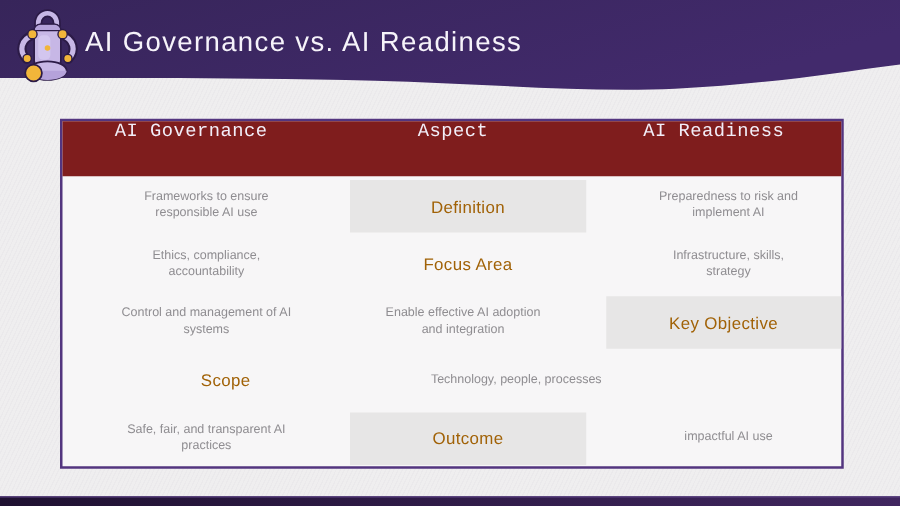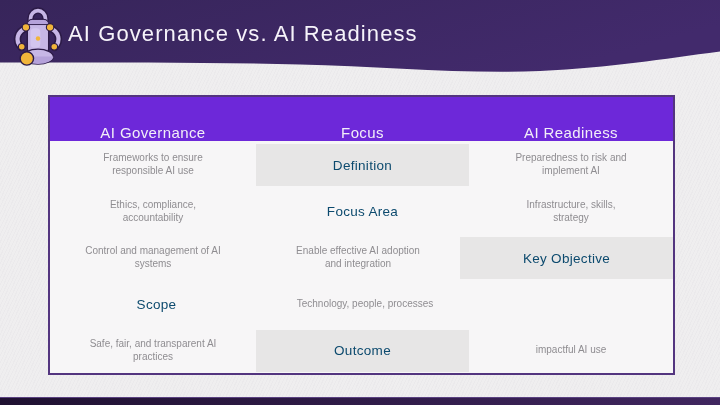--- a/index.html
+++ b/index.html
@@ -22,44 +22,44 @@
     font-size:22px; font-weight:500; letter-spacing:1.1px;
     color:#f6f3fa; white-space:nowrap;
   }
   .lantern-svg { position:absolute; left:12px; top:7px; }
 
   
   .card {
     position:absolute; left:48px; top:95px; width:627px; height:280px;
     background:#f7f6f7; border:2px solid #53357f;
   }
-  .thead { display:flex; height:44px; background:#6d28d9; align-items:flex-end; }
+  .thead { display:flex; height:44px; background:#7f1d1d; align-items:flex-start;font-family:Liberation Mono, monospace; }
   .th {
     text-align:center; color:#f2eef8; font-size:15px;
     letter-spacing:0.4px; font-weight:500;
   }
   .col-gov   { width:206px; }
   .col-aspect{ width:213px; }
   .col-ready { width:204px; }
 
   .tbody { display:flex; flex-direction:column; height:232px; }
   .trow  { flex:1 1 0; display:flex; }
 
   .cell {
     display:flex; flex-direction:column;
-    justify-content:center; align-items:center; text-align:center;
+    justify-content:center; align-items:center; text-align:center;margin-left:24px;
   }
   .side-cell { font-size:10px; line-height:13px; color:#8f8d91; }
   .side-line { display:block; }
 
   .aspect-cell { justify-content:stretch; }
   .aspect-box {
     width:100%; height:calc(100% - 4px); margin:3px 0 1px;
     display:flex; align-items:center; justify-content:center;
-    font-size:13.5px; font-weight:500; letter-spacing:0.3px; color:#0c4a6e;
+    font-size:13.5px; font-weight:500; letter-spacing:0.3px; color:#a16207;
   }
   .trow:nth-child(odd) .aspect-box { background:#e7e6e6; }
 
   
   .bottom-bar {
     position:absolute; left:0; bottom:0; width:720px; height:8px;
     background:linear-gradient(to right, #1f1131, #40265f);
     box-shadow: inset 0 1px 0 #5a4181;
   }
 </style>
@@ -104,21 +104,21 @@
 
     <circle cx="16" cy="55" r="7.2" fill="#f1b53a" stroke="#2c1b47" stroke-width="1.5"></circle>
   </svg>
 
   <h1 class="slide-title">AI Governance vs. AI Readiness</h1>
 
   <div class="card">
 
     <div class="thead">
       <div class="th col-gov">AI Governance</div>
-      <div class="th col-aspect">Focus</div>
+      <div class="th col-aspect">Aspect</div>
       <div class="th col-ready">AI Readiness</div>
     </div>
 
     <div class="tbody">
 
       <div class="trow">
         <div class="cell side-cell col-gov">
           <span class="side-line">Frameworks to ensure</span>
           <span class="side-line">responsible AI use</span>
         </div>

